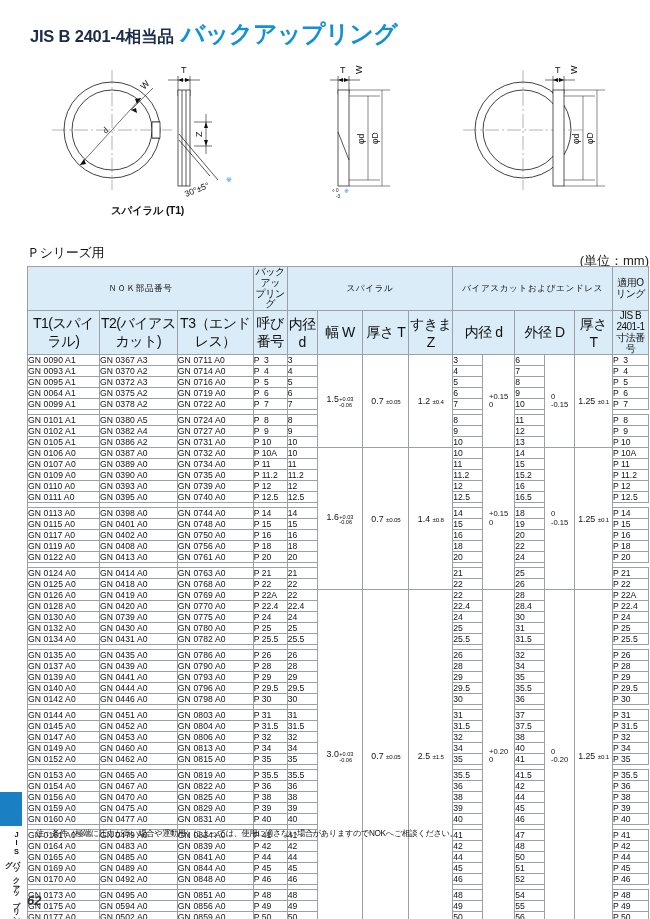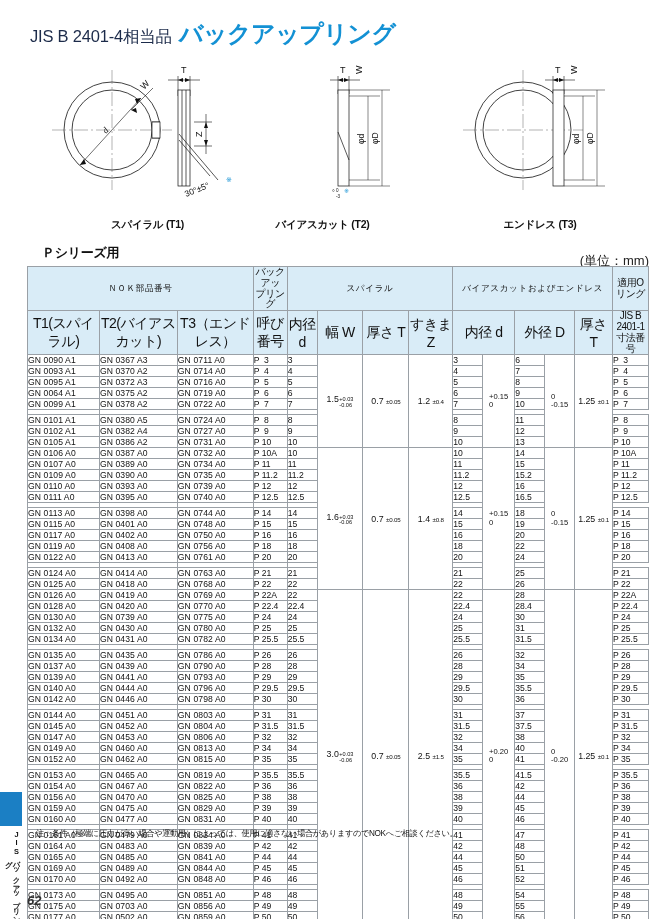--- a/index.html
+++ b/index.html
@@ -13,37 +13,37 @@
     overflow: hidden;
   }
 
   
   .page-header {
     position: absolute; left: 30px; top: 18px;
     display: flex; align-items: baseline; gap: 7px;
     white-space: nowrap;
   }
   .hdr-std {
-    font-size: 16.5px; font-weight: normal; color: #1c2b4a;
+    font-size: 16.5px; font-weight: bold; color: #1c2b4a;
     letter-spacing: -0.2px;
   }
   .hdr-main {
     font-size: 24px; font-weight: bold; color: #1391d4;
     letter-spacing: -0.5px;
   }
 
   
   .figures {
     position: absolute; left: 0; top: 62px; width: 650px; height: 165px;
   }
   .fig { position: absolute; top: 0; }
   .fig svg { display:block; }
   .fig-caption {
     position: absolute; width: 100%; text-align: center;
-    font-size: 10.5px; font-weight: bold; color: #111; top: 156px;
+    font-size: 10.5px; font-weight: bold; color: #111; top: 142px;
     letter-spacing: -0.3px;
   }
   .fig1 { left: 40px;  width: 160px; }
   .fig1b{ left: 150px; width: 110px; }
   .fig2 { left: 215px; width: 140px; }
   .fig2b{ left: 330px; width: 105px; }
   .fig3 { left: 455px; width: 140px; }
   .fig3b{ left: 545px; width: 100px; }
 
   .cap1 { left: 40px;  width: 215px; }
@@ -54,22 +54,22 @@
     position: absolute; top: 224px; left: 0; width: 650px;
     text-align: center; font-size: 8.2px; color: #222;
     letter-spacing: -0.2px;
   }
   .fig-note .mk { color:#1391d4; }
   .tolfrac { display:inline-flex; flex-direction:column; font-size:5.2px;
              line-height:1.02; vertical-align: 2px; margin-left:0.5px; }
 
   
   .sect-title {
-    position: absolute; left: 42px; top: 244px;
-    font-size: 13px; font-weight: bold; color: #111;
+    position: absolute; left: 27px; top: 244px;
+    font-size: 13px; font-weight: normal; color: #111;
     letter-spacing: -0.3px;
   }
   .unit-note {
     position: absolute; right: 1px; top: 252px;
     font-size: 13px; color: #222;
   }
 
   
   .tbl-wrap { position: absolute; left: 27px; top: 266px; width: 622px; }
   table.spec {
@@ -241,21 +241,20 @@
         <line x1="52" y1="28" x2="52" y2="124"></line>
       </g>
       <text x="34" y="82" font-size="8.5" fill="#111" transform="rotate(-90 34 82)">φd</text>
       <text x="48" y="82" font-size="8.5" fill="#111" transform="rotate(-90 48 82)">φD</text>
       <text x="2" y="133" font-size="7" fill="#111">°</text>
       <text x="6" y="130" font-size="4.6" fill="#111">0</text>
       <text x="6" y="136" font-size="4.6" fill="#111">-3</text>
       <text x="14" y="131" font-size="6" fill="#1391d4">※</text>
     </svg>
   </div>
-  <div class="fig-caption cap2">バイアスカット (T2)</div>
 
   <div class="fig fig3">
     <svg width="140" height="140" viewBox="0 0 140 140">
       <g stroke="#111" fill="none" stroke-width="0.8">
         <circle cx="68" cy="68" r="48"></circle>
         <circle cx="68" cy="68" r="40"></circle>
       </g>
       <g stroke="#666" stroke-width="0.5" stroke-dasharray="14,3,2,3">
         <line x1="8" y1="68" x2="128" y2="68"></line>
         <line x1="68" y1="8" x2="68" y2="128"></line>
@@ -280,21 +279,20 @@
         <line x1="19" y1="118" x2="50" y2="118"></line>
         <line x1="38" y1="34" x2="38" y2="118"></line>
         <line x1="19" y1="28" x2="60" y2="28"></line>
         <line x1="19" y1="124" x2="60" y2="124"></line>
         <line x1="52" y1="28" x2="52" y2="124"></line>
       </g>
       <text x="34" y="82" font-size="8.5" fill="#111" transform="rotate(-90 34 82)">φd</text>
       <text x="48" y="82" font-size="8.5" fill="#111" transform="rotate(-90 48 82)">φD</text>
     </svg>
   </div>
-  <div class="fig-caption cap3">エンドレス (T3)</div>
 
   <div class="fig-note">
     <span class="mk">※</span><span>呼び番号P3～P10のカット角度は、40°</span><span class="tolfrac">
       <span>0</span>
       <span>-5</span>
     </span><span>になります。</span>
   </div>
 </div>
 
 <div class="sect-title">Ｐシリーズ用</div>
@@ -906,21 +904,21 @@
           <td class="pn">GN 0495 A0</td>
           <td class="pn">GN 0851 A0</td>
           <td class="call">P 48</td>
           <td class="num">48</td>
           <td class="num">48</td>
           <td class="num">54</td>
           <td class="call">P 48</td>
         </tr>
         <tr class="rowgroup">
           <td class="pn">GN 0175 A0</td>
-          <td class="pn">GN 0703 A0</td>
+          <td class="pn">GN 0594 A0</td>
           <td class="pn">GN 0856 A0</td>
           <td class="call">P 49</td>
           <td class="num">49</td>
           <td class="num">49</td>
           <td class="num">55</td>
           <td class="call">P 49</td>
         </tr>
         <tr class="rowgroup">
           <td class="pn">GN 0177 A0</td>
           <td class="pn">GN 0502 A0</td>

